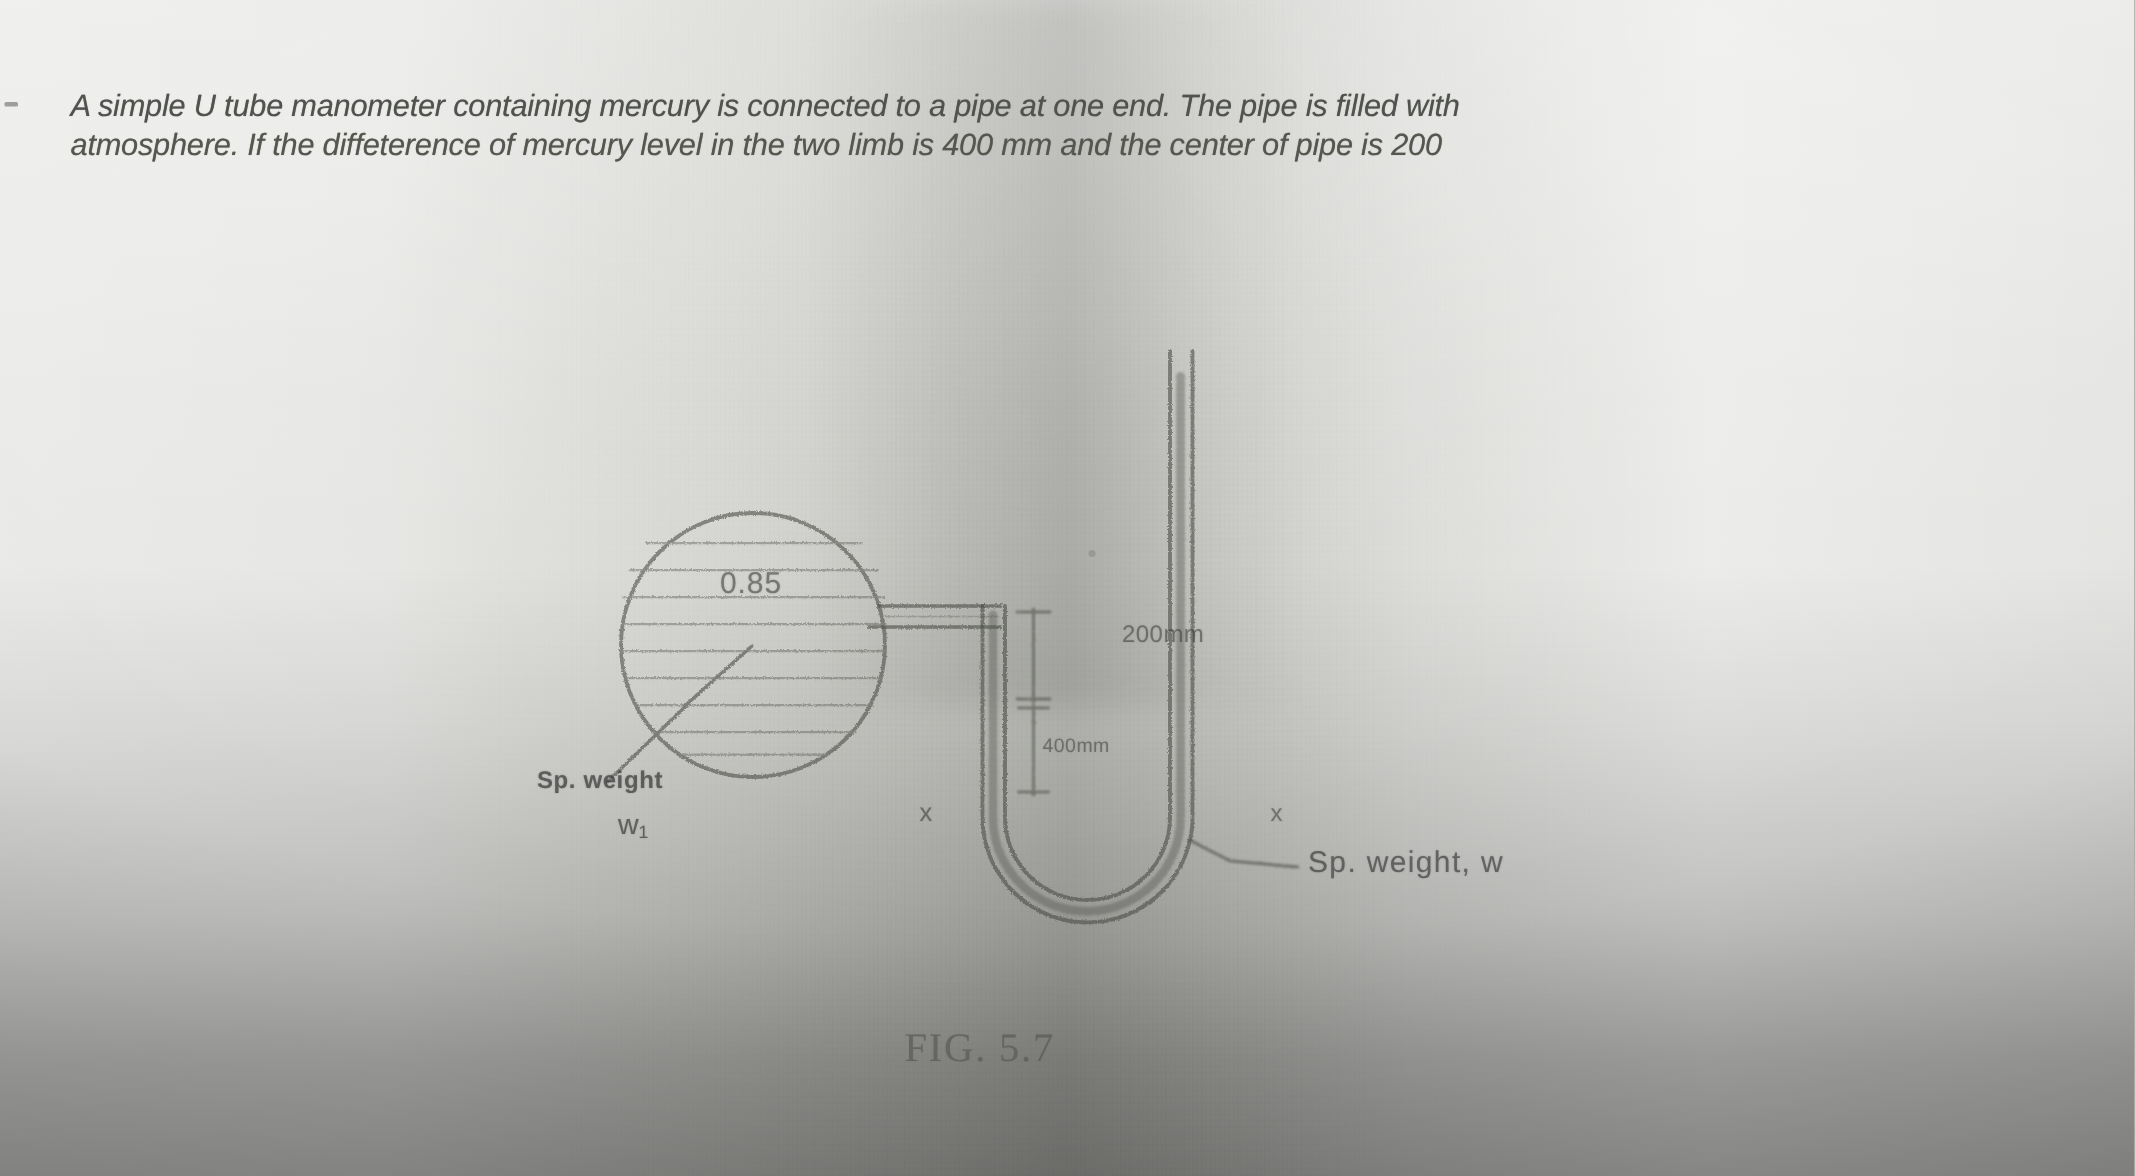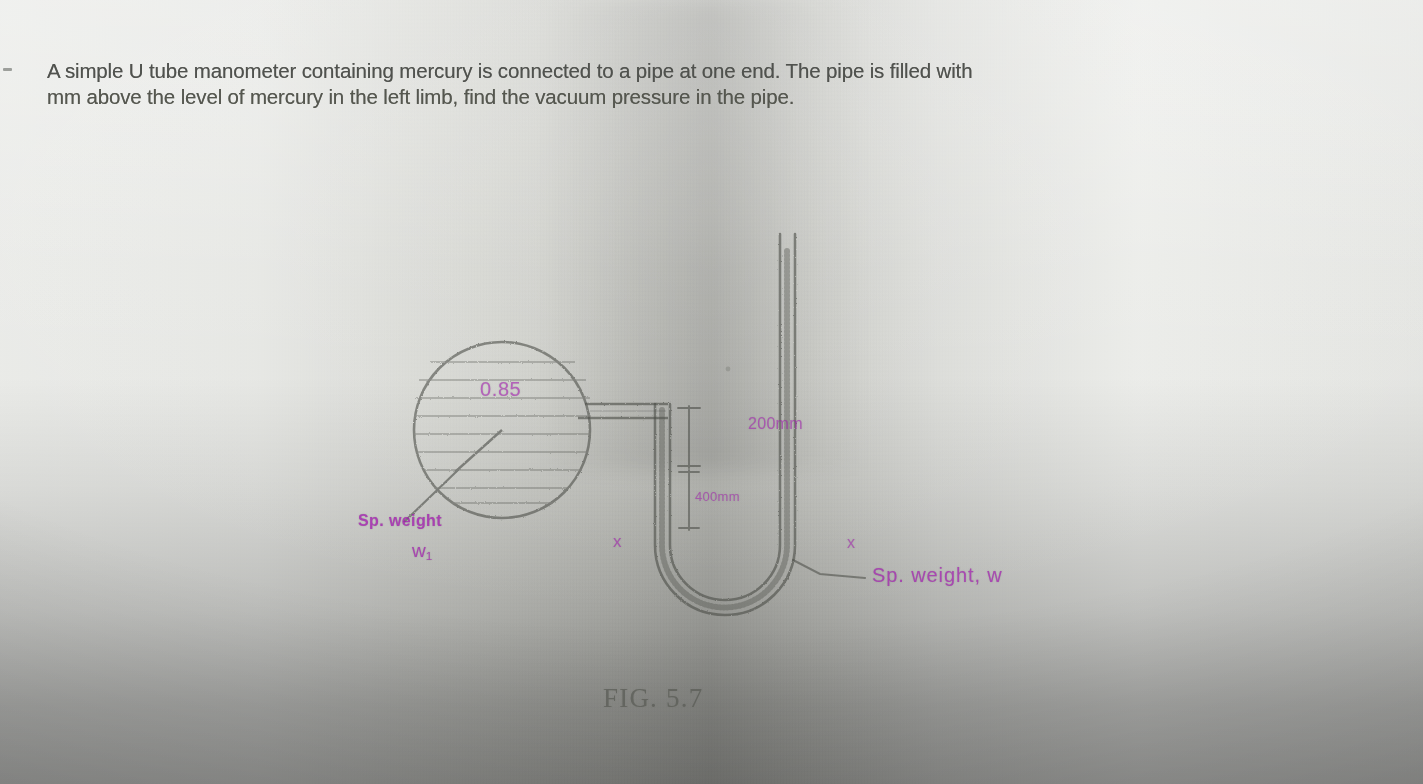--- a/index.html
+++ b/index.html
@@ -91,20 +91,21 @@
   }
   #problem p {
     margin: 0;
     font-family: "Liberation Sans", sans-serif;
     font-size: 20.5px;
     line-height: 25.5px;
     letter-spacing: -0.15px;
     color: #50524e;
     text-shadow: 0 0 0.6px rgba(60,62,58,0.55);
     white-space: nowrap;
+    font-style: italic;
   }
   #problem p.l3, #problem p.l4 { color: #55574f; }
   .leading-dot {
     position: absolute;
     left: 3px; top: 68px;
     width: 9px; height: 3px;
     background: rgba(90,92,88,0.55);
     border-radius: 1px;
     z-index: 6;
   }
@@ -115,21 +116,21 @@
     left: 0; top: 0;
     width: 1423px; height: 784px;
     z-index: 5;
     pointer-events: none;
   }
   #figure svg { display: block; }
 
   .fig-label {
     position: absolute;
     z-index: 5;
-    color: #a21caf;
+    color: #404040;
     font-family: "Liberation Sans", sans-serif;
     white-space: nowrap;
     text-shadow: 0 0 1.4px rgba(120,122,116,0.75);
   }
   .lbl-spw1      { left: 358px; top: 512px; font-size: 16px; letter-spacing: 0.4px; opacity: .78; font-weight: bold; }
   .lbl-w1        { left: 412px; top: 540px; font-size: 19px; opacity: .74; }
   .lbl-spw       { left: 872px; top: 564px; font-size: 20px; letter-spacing: 0.9px; opacity: .72; }
   .lbl-085       { left: 480px; top: 378px; font-size: 20px; letter-spacing: 0.6px; opacity: .62; }
   .lbl-200       { left: 700px; top: 415px; font-size: 16px; letter-spacing: 0.3px; opacity: .60; margin-left: 48px; }
   .lbl-400       { left: 695px; top: 489px; font-size: 13px; letter-spacing: 0.3px; opacity: .58; }
@@ -147,21 +148,21 @@
 </style>
 </head>
 <body>
 
 <div id="page">
 
   <div class="leading-dot"></div>
 
   <div id="problem">
     <p class="l1">A simple U tube manometer containing mercury is connected to a pipe at one end. The pipe is filled with</p>
-    <p class="l4">mm above the level of mercury in the left limb, find the vacuum pressure in the pipe.</p>
+    <p class="l3">atmosphere. If the diffeterence of mercury level in the two limb is 400 mm and the center of pipe is 200</p>
   </div>
 
   <div id="figure">
     <svg width="1423" height="784" viewBox="0 0 1423 784" xmlns="http://www.w3.org/2000/svg">
       <defs>
         <filter id="pencil" x="-20%" y="-20%" width="140%" height="140%">
           <feTurbulence type="fractalNoise" baseFrequency="0.85" numOctaves="3" seed="7" result="n"></feTurbulence>
           <feDisplacementMap in="SourceGraphic" in2="n" scale="2.1" xChannelSelector="R" yChannelSelector="G"></feDisplacementMap>
           <feGaussianBlur stdDeviation="0.45"></feGaussianBlur>
         </filter>

